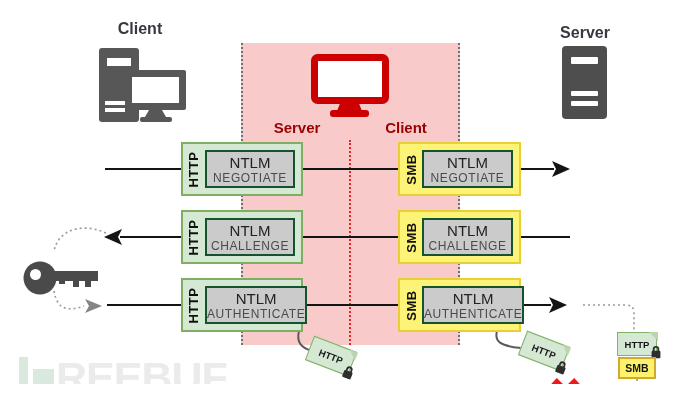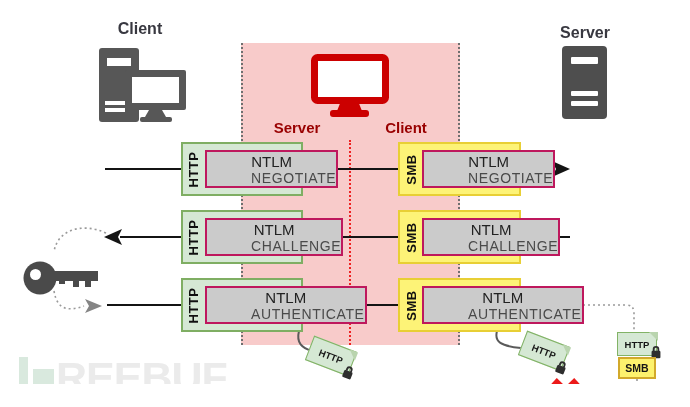--- a/index.html
+++ b/index.html
@@ -27,25 +27,25 @@
     border:2px solid;align-items:stretch;
   }
   .box.green{background:#d5e8d4;border-color:#7fae63;}
   .box.yellow{background:#fdf377;border-color:#e8cf35;}
   .proto{
     width:22px;display:flex;align-items:center;justify-content:center;
     font-weight:bold;font-size:13px;color:#101010;
   }
   .proto span{transform:rotate(-90deg);white-space:nowrap;letter-spacing:0.5px;}
   .inner{
-    flex:1;margin:6px 6px 6px 0;background:#cbcbcb;border:2px solid #be185d;
+    flex:1;margin:6px 6px 6px 0;background:#cbcbcb;border:2px solid #14532d;
     display:flex;flex-direction:column;align-items:center;justify-content:center;gap:2px;
   }
   .inner .title{font-size:15px;color:#222;line-height:1;}
-  .inner .sub{font-size:14px;color:#4a4a4a;letter-spacing:0.6px;line-height:1;margin-left:44px;}
+  .inner .sub{font-size:12px;color:#4a4a4a;letter-spacing:0.6px;line-height:1;}
   
   .tag{
     position:absolute;box-sizing:border-box;display:flex;align-items:center;justify-content:center;
     font-weight:bold;color:#151515;
   }
   .tag.note{background:#d5e8d4;border:1.5px solid #82b366;}
   .tag.note .fold{
     position:absolute;top:-1.5px;right:-1.5px;width:0;height:0;
     border-style:solid;border-width:0 9px 9px 0;
     border-color:transparent #b9d4ae transparent transparent;

